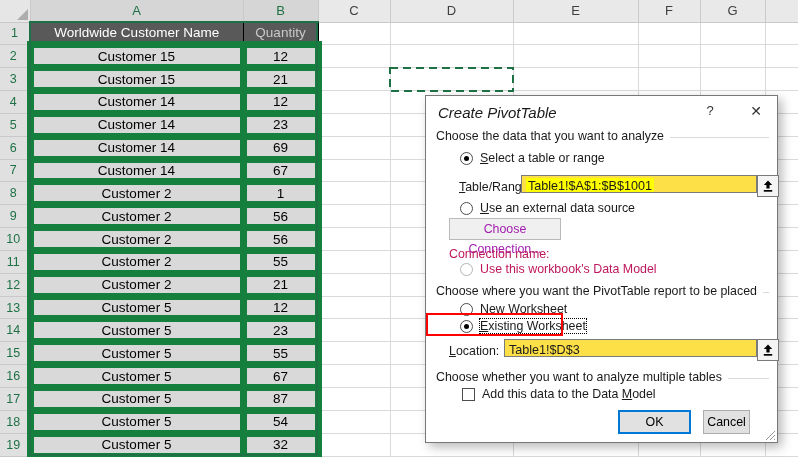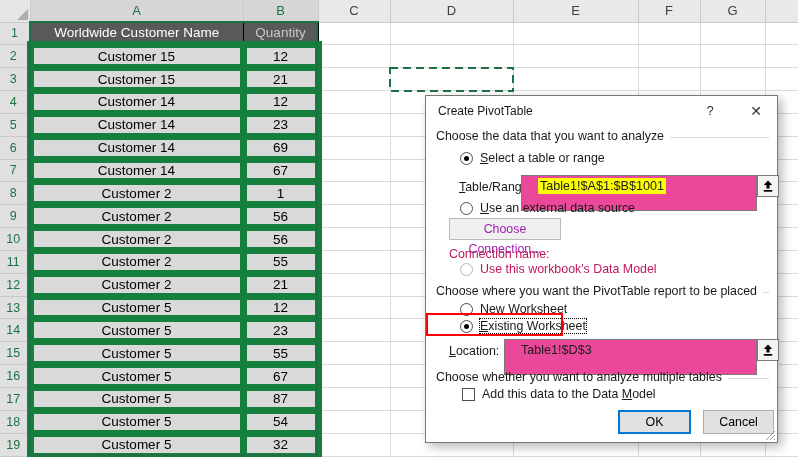--- a/index.html
+++ b/index.html
@@ -29,52 +29,52 @@
   
   .range-outline{position:absolute;left:29px;top:21px;width:289px;height:435px;
       border:2px solid #1E7145;box-sizing:border-box;pointer-events:none;}
   .marquee{position:absolute;left:388px;top:66px;pointer-events:none;}
 
   
   .dialog{position:absolute;left:425px;top:95px;width:353px;height:348px;background:#fff;
       border:1px solid #787878;box-sizing:border-box;box-shadow:4px 4px 10px rgba(0,0,0,0.28);
       font-size:12.4px;color:#1a1a1a;}
   .dialog *{box-sizing:border-box;}
-  .dlg-title{position:absolute;left:12px;top:8px;font-size:12px;color:#1a1a1a;}
+  .dlg-title{position:absolute;left:12px;top:8px;font-size:15px;color:#1a1a1a;font-style:italic;}
   .dlg-help{position:absolute;left:272px;top:7px;width:24px;text-align:center;font-size:13px;color:#333;}
   .dlg-close{position:absolute;left:314px;top:3px;width:32px;height:24px;text-align:center;
       font-size:14px;line-height:24px;color:#333;}
   .sec{position:absolute;left:10px;right:8px;display:flex;align-items:center;}
   .sec-text{white-space:nowrap;}
   .sec-line{flex:1;border-top:1px solid #D9D9D9;margin-left:6px;margin-top:2px;}
   .row{position:absolute;display:flex;align-items:center;padding-left:24px;}
   .radio{width:13px;height:13px;border:1px solid #4d4d4d;border-radius:50%;background:#fff;
       position:relative;flex:0 0 13px;}
   .radio.on::after{content:'';position:absolute;left:3px;top:3px;right:3px;bottom:3px;
       background:#000;border-radius:50%;}
   .radio.dis{border-color:#B5B5B5;}
   .row .lbl{margin-left:7px;white-space:nowrap;}
   .ak{text-decoration:underline;}
   .gray{color:#be185d;}
   .flabel{position:absolute;white-space:nowrap;}
-  .field{position:absolute;height:36px;border:1px solid #7a7a7a;background:#ec4899;
-      line-height:20px;padding-left:16px;white-space:nowrap;overflow:hidden;font-size:12.6px;}
+  .field{position:absolute;height:18px;border:1px solid #7a7a7a;background:#fde047;
+      line-height:20px;padding-left:4px;white-space:nowrap;overflow:hidden;font-size:12.6px;}
   .hl{background:#FFFF00;padding:1px 2px;}
   .picker{position:absolute;width:22px;height:22px;border:1px solid #7a7a7a;background:#F4F4F4;
       display:flex;align-items:center;justify-content:center;}
   .btn-disabled{position:absolute;left:23px;top:122px;width:112px;height:22px;background:#F0F0F0;
       border:1px solid #BABABA;color:#a21caf;text-align:center;line-height:20px;}
   .redbox{position:absolute;left:0px;top:217px;width:137px;height:23px;border:2px solid #FF0000;
       pointer-events:none;}
   .focus-dotted{outline:1px dotted #000;}
   .chkbox{width:13px;height:13px;border:1px solid #4d4d4d;background:#fff;flex:0 0 13px;}
   .btn{position:absolute;height:24px;background:#E1E1E1;border:1px solid #ADADAD;
       text-align:center;line-height:22px;font-size:12.4px;color:#000;}
   .btn.ok{left:192px;top:314px;width:73px;border:2px solid #0078D7;line-height:20px;}
-  .btn.cancel{left:277px;top:314px;width:71px;}
+  .btn.cancel{left:277px;top:314px;width:47px;}
   .grip{position:absolute;right:1px;bottom:1px;}
 </style>
 </head>
 <body>
 
 <div class="stage">
 
   <table class="grid">
     <colgroup id="cols">
         <col style="width: 30px;">

